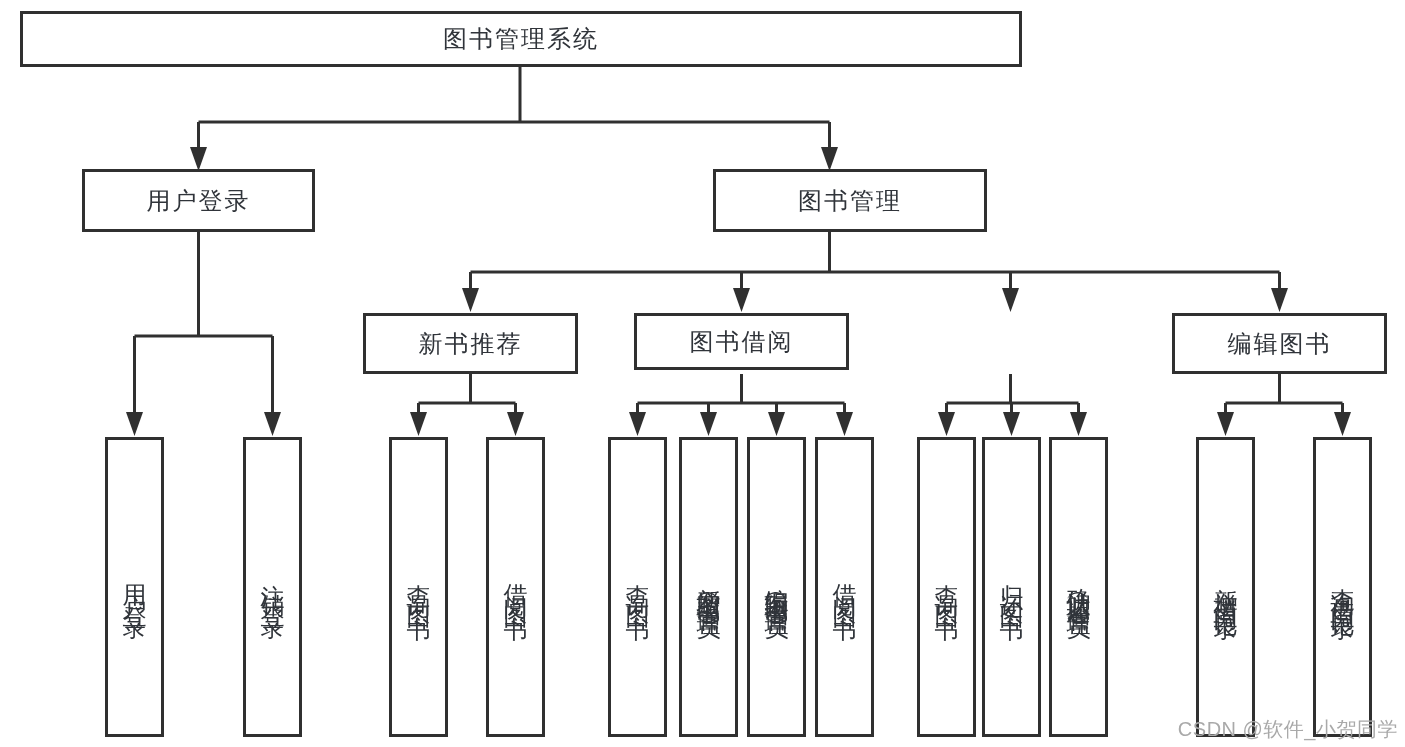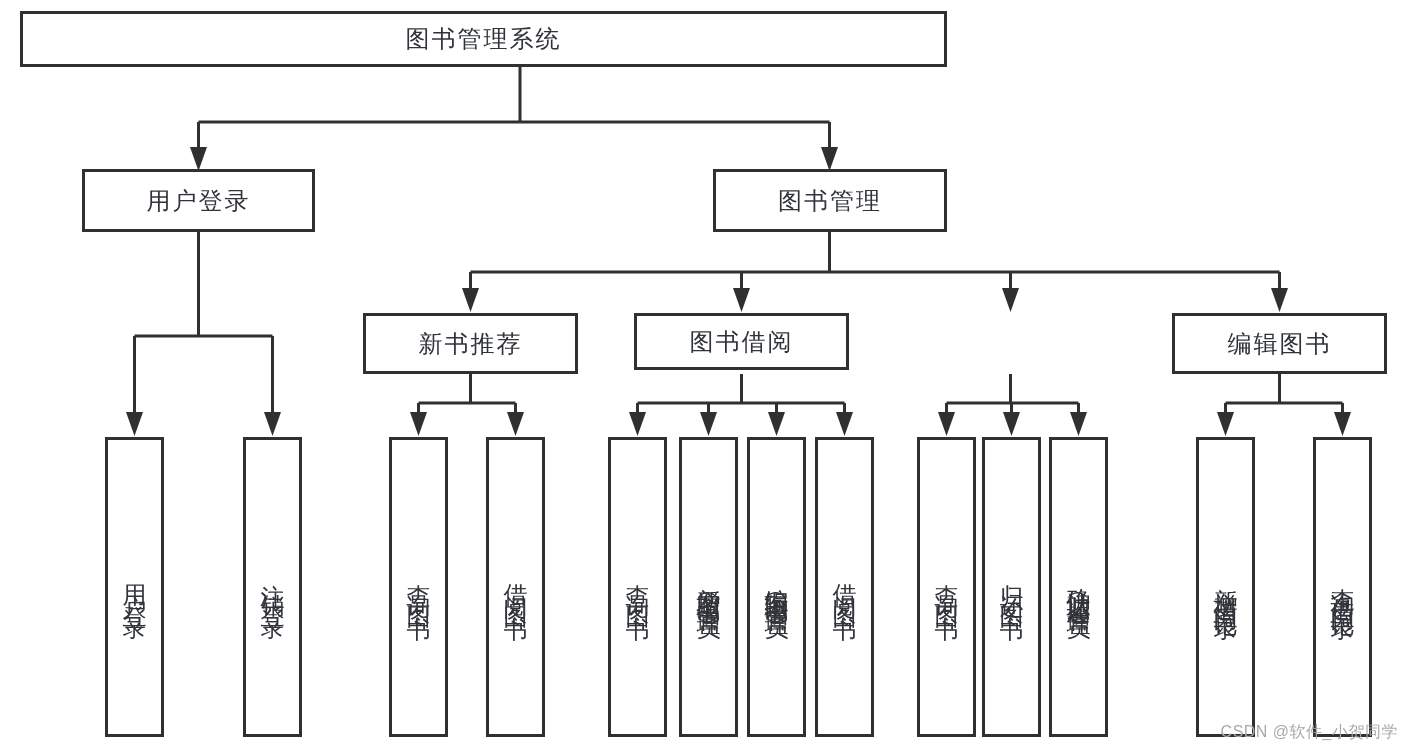--- a/index.html
+++ b/index.html
@@ -15,38 +15,38 @@
   }
   .leaf { letter-spacing:0; }
   .vt {
     writing-mode:vertical-rl; text-orientation:mixed;
     font-size:24px; line-height:1;
   }
   .sp4 { letter-spacing:11px; }
   .sp6 { letter-spacing:6px; }
   .sp9 { letter-spacing:4px; }
   
-  .n-root   { left:20px;  top:11px;  width:927px; height:56px; }
+  .n-root   { left:20px;  top:11px;  width:1002px; height:56px; }
   .n-login  { left:82px;  top:169px; width:233px;  height:63px; }
-  .n-mgmt   { left:713px; top:169px; width:234px;  height:63px; }
+  .n-mgmt   { left:713px; top:169px; width:274px;  height:63px; }
   .n-l3-0   { left:363px; top:313px; width:215px;  height:61px; }
   .n-l3-1   { left:634px; top:313px; width:215px;  height:57px; }
   .n-l3-2   { left:903px; top:313px; width:215px;  height:61px; }
   .n-l3-3   { left:1172px;top:313px; width:215px;  height:61px; }
   .leaf     { top:437px; width:59px; height:300px; }
   .lf-0  { left:105px; }  .lf-1  { left:243px; }
   .lf-2  { left:389px; }  .lf-3  { left:486px; }
   .lf-4  { left:608px; }  .lf-5  { left:679px; }
   .lf-6  { left:747px; }  .lf-7  { left:815px; }
   .lf-8  { left:917px; }  .lf-9  { left:982px; }
   .lf-10 { left:1049px; } .lf-11 { left:1196px; }
   .lf-12 { left:1313px; }
   .watermark {
     position:absolute; right:7px; bottom:4px;
-    font-size:16px; color:#a9a9a9; letter-spacing:0.5px;
+    font-size:20px; color:#a9a9a9; letter-spacing:0.5px;
   }
 </style>
 </head>
 <body>
 
 <div class="canvas">
 
   <svg class="wires" width="1405" height="747" viewBox="0 0 1405 747">
     <g stroke="#303030" stroke-width="3" fill="none">
       <path d="M520,67 V122 M198.5,122 H829.5 M198.5,122 V149 M829.5,122 V149"></path>

